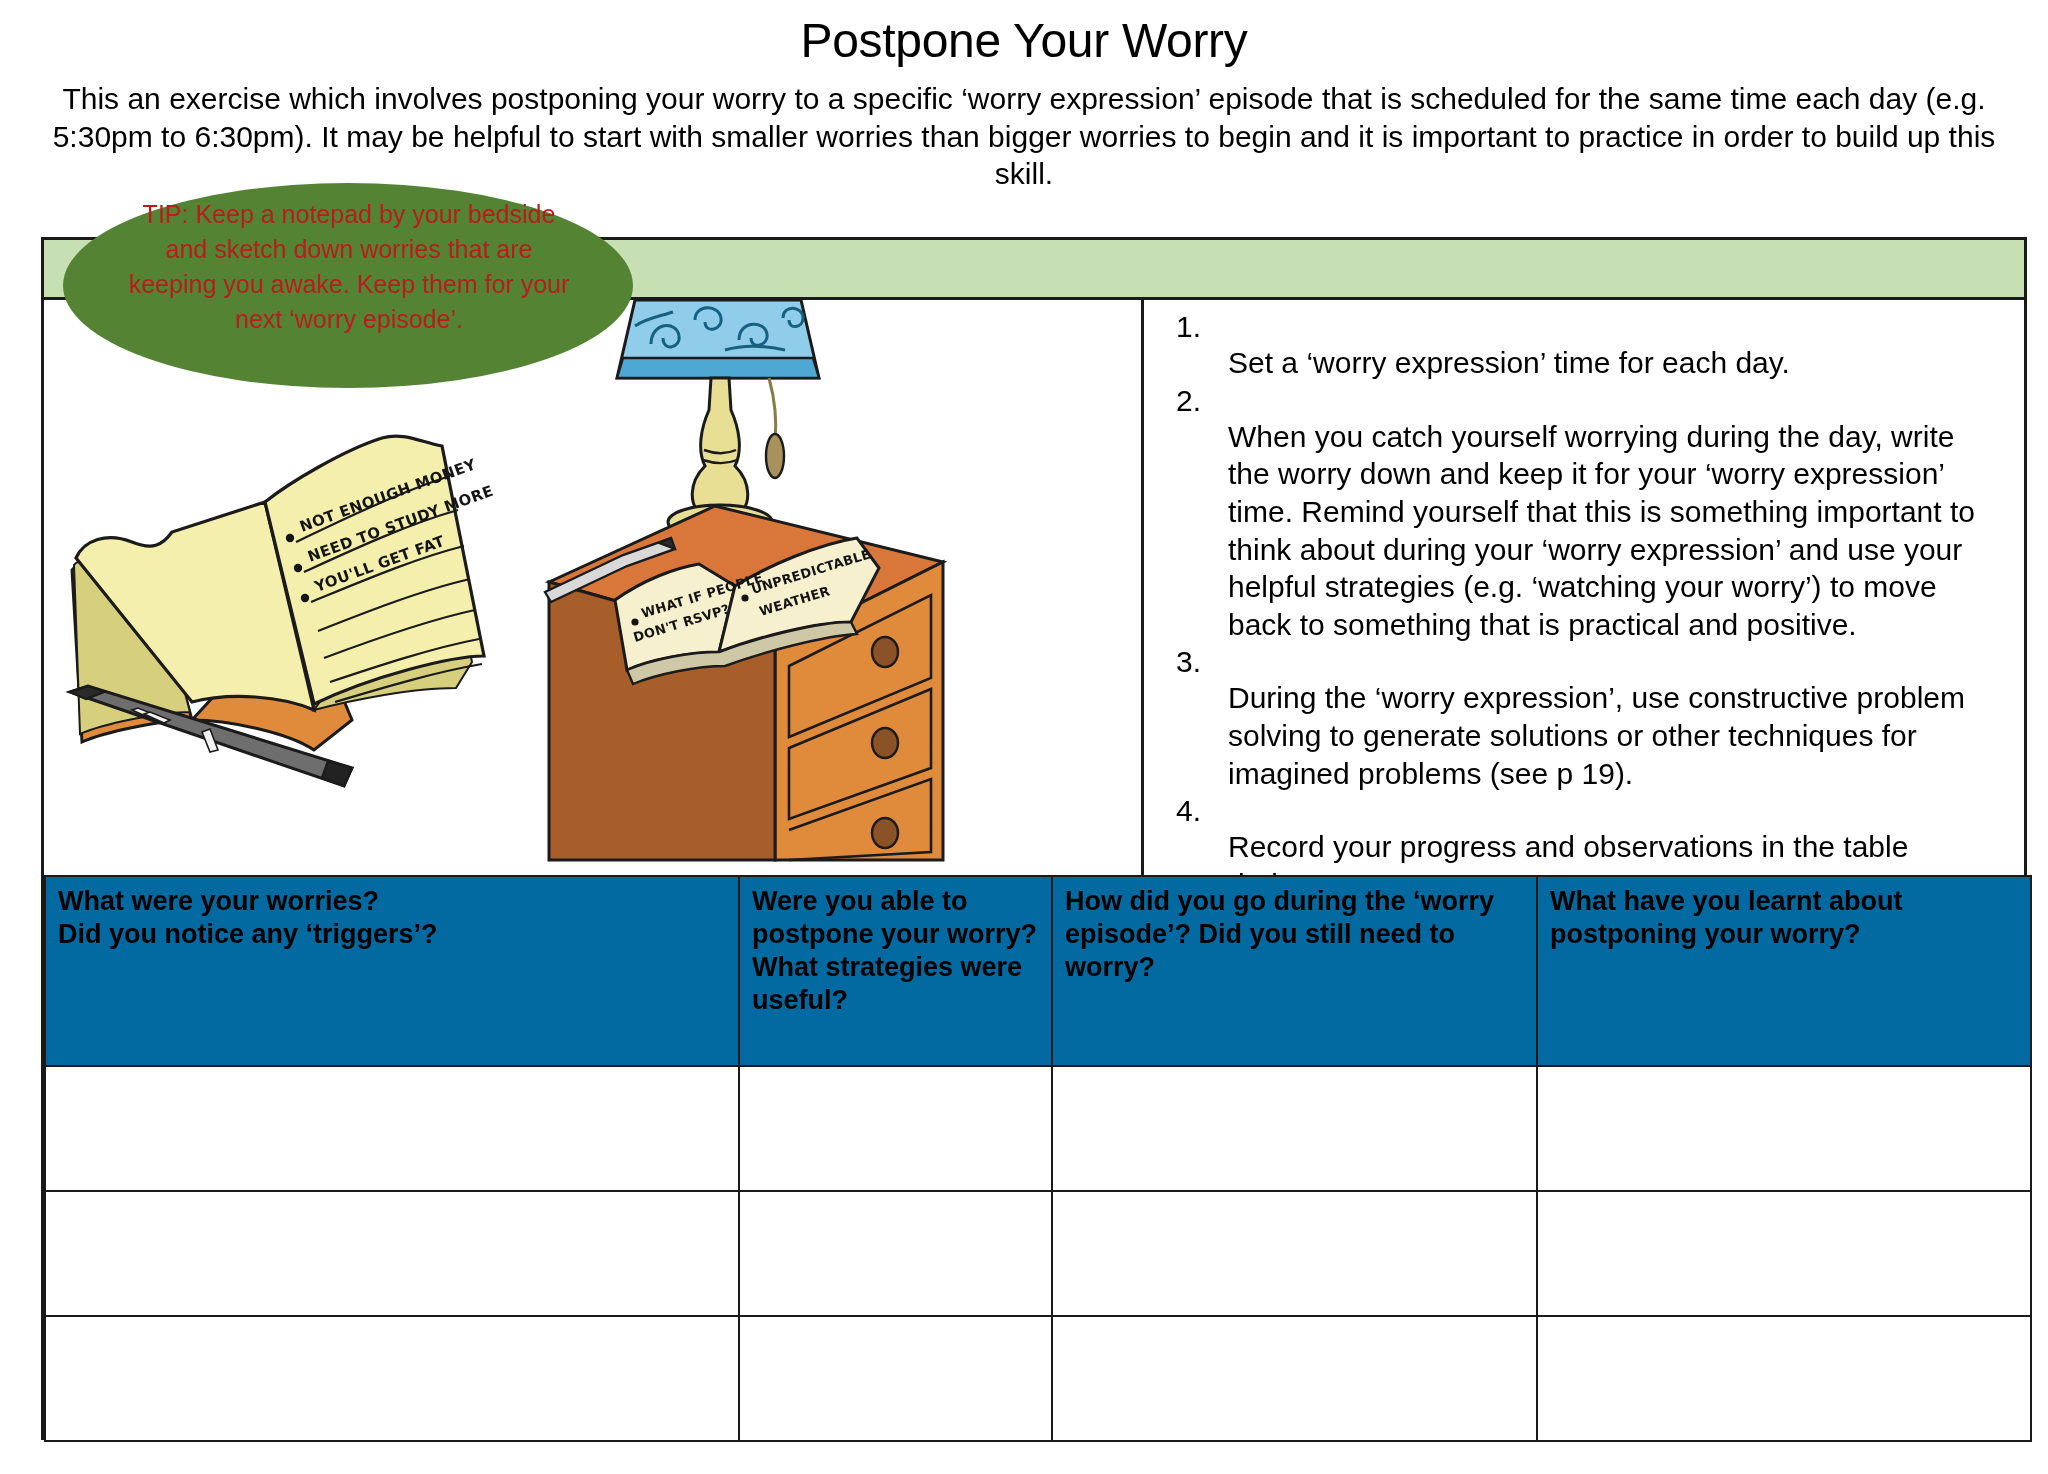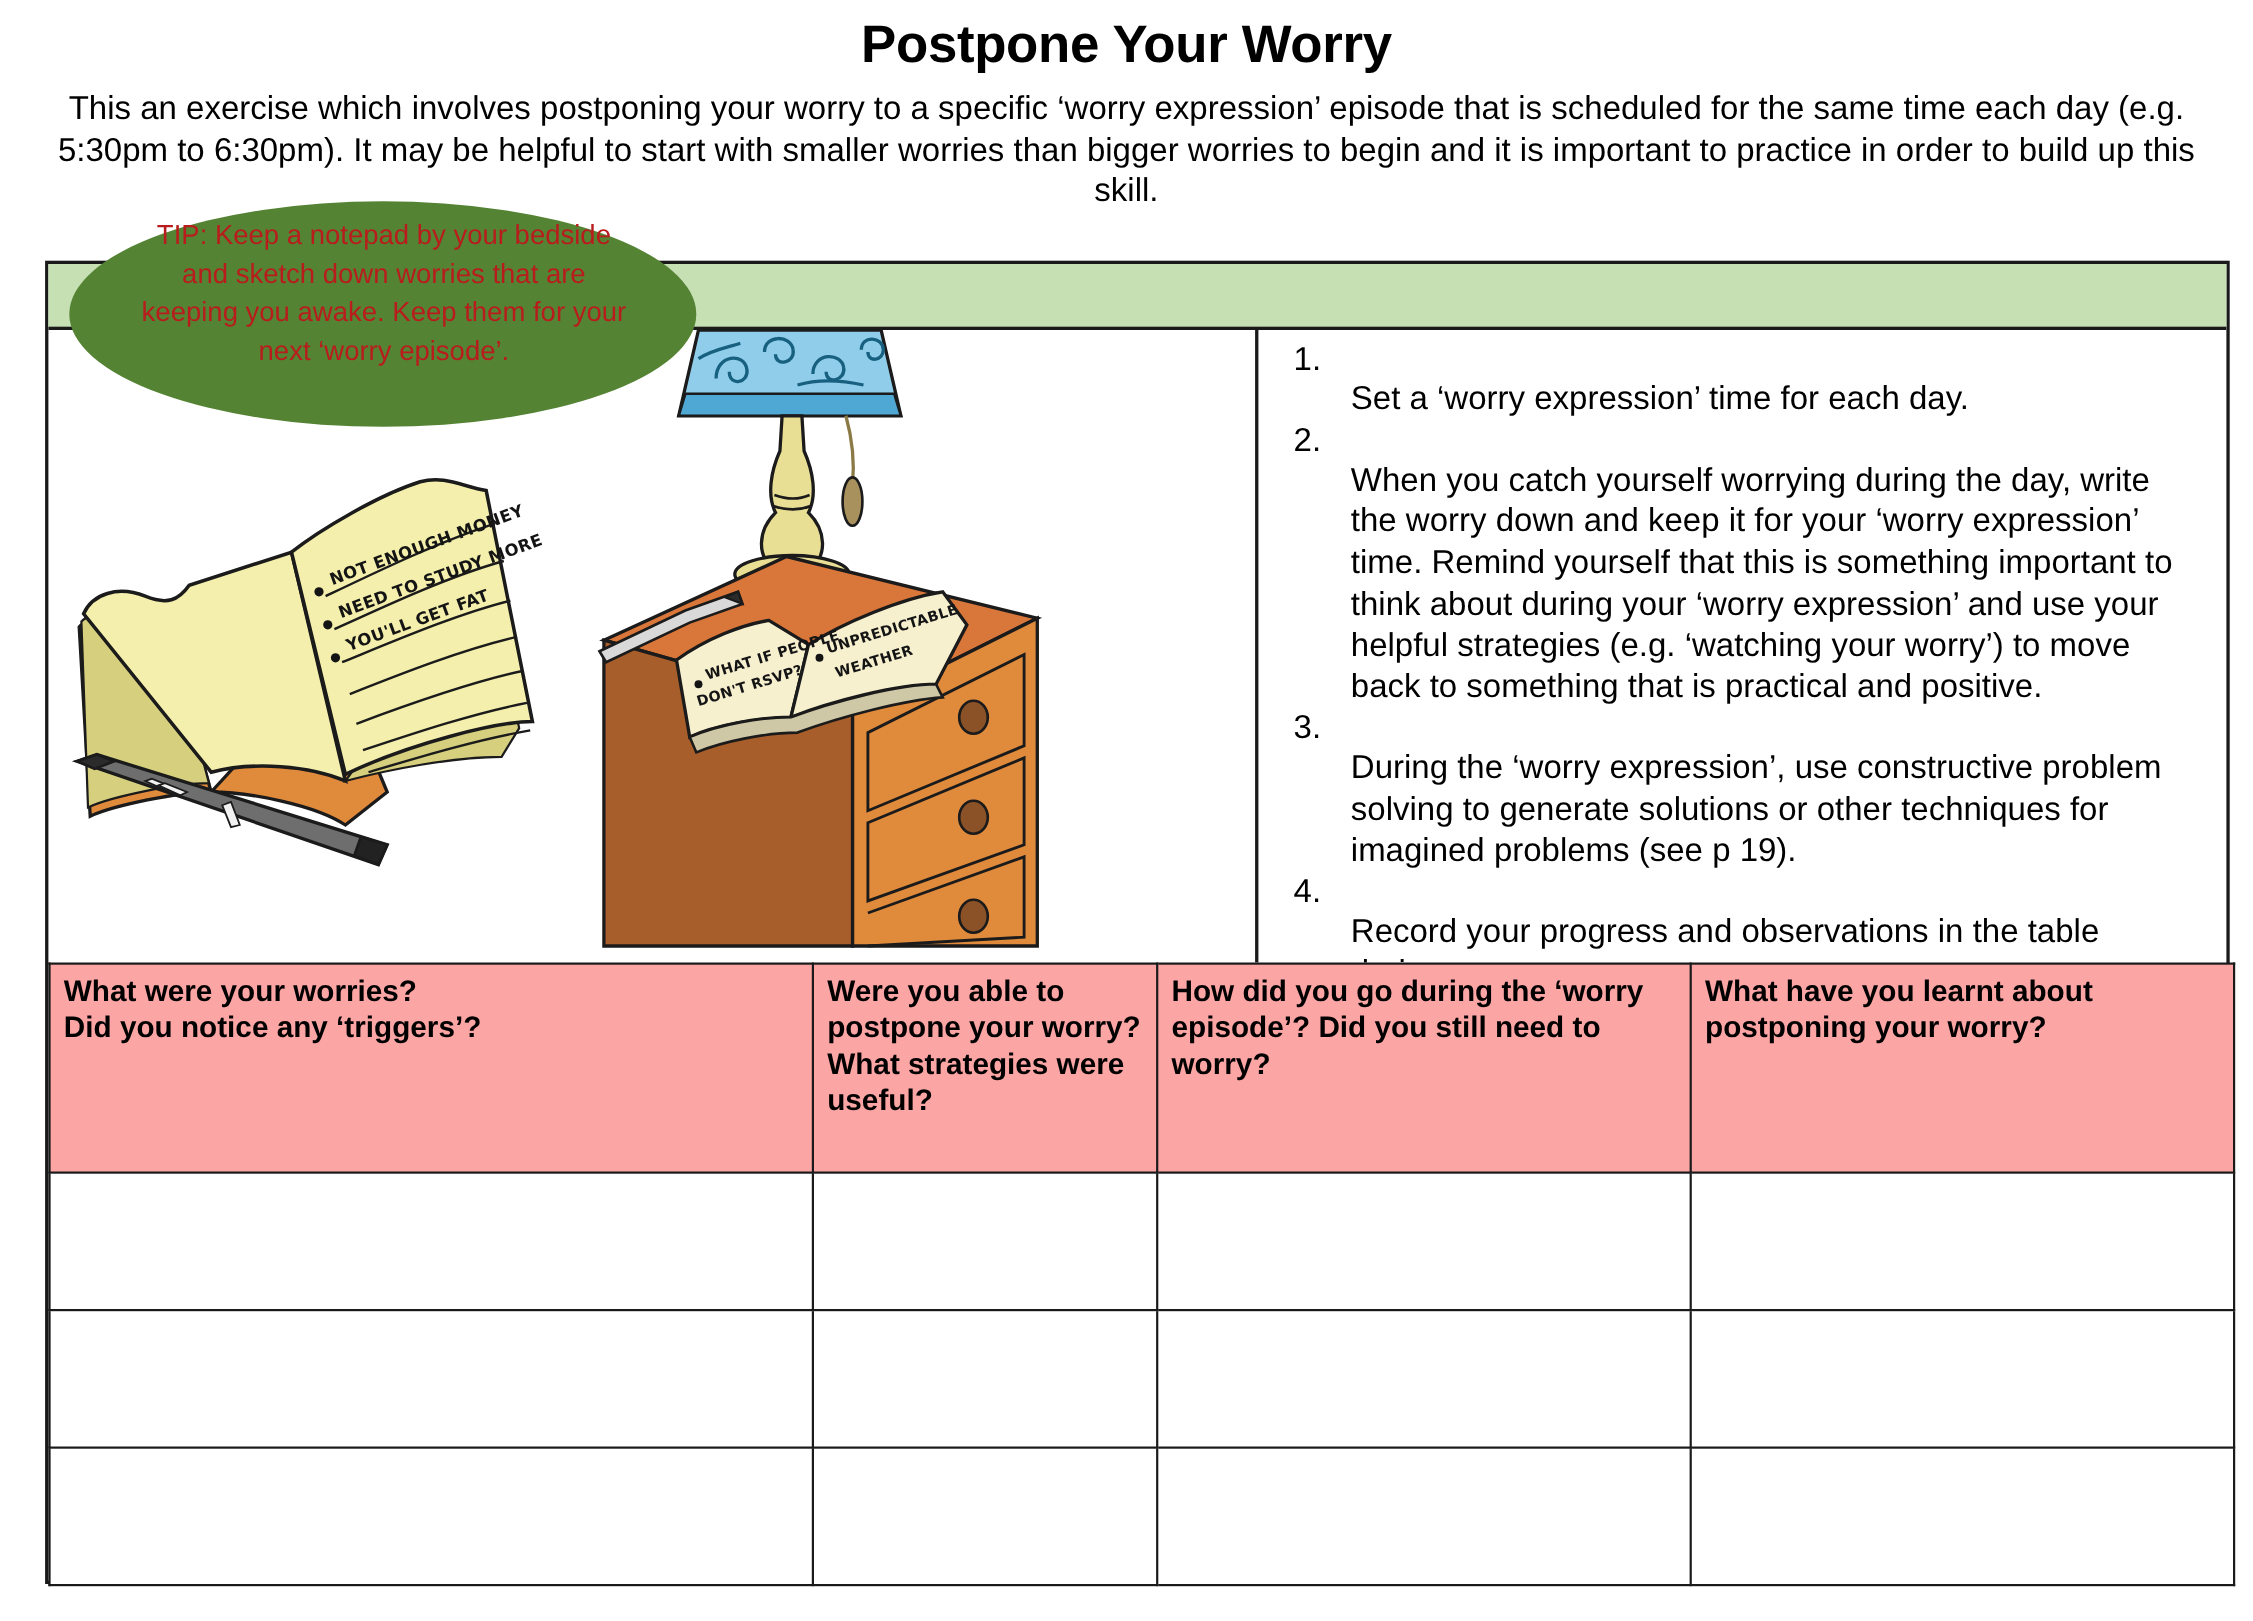--- a/index.html
+++ b/index.html
@@ -18,21 +18,21 @@
 
   
   #header {
     position: absolute;
     left: 0; top: 0;
     width: 2048px;
     text-align: center;
   }
   #doc-title {
     font-size: 48px;
-    font-weight: bold;
+    font-weight: normal;
     line-height: 1.12;
     margin: 14px 0 4px 0;
     letter-spacing: -0.3px;
   }
   #doc-intro {
     font-size: 30px;
     line-height: 1.26;
     margin: 12px auto;
     width: 1990px;
     padding: 0 10px;
@@ -121,21 +121,21 @@
     height: 565px;
     border-collapse: collapse;
     table-layout: fixed;
   }
   #data-table th, #data-table td {
     border: 2px solid #1a1a1a;
     vertical-align: top;
     box-sizing: border-box;
   }
   #data-table thead th {
-    background: #fca5a5;
+    background: #0369a1;
     font-size: 27px;
     font-weight: bold;
     text-align: left;
     line-height: 1.22;
     padding: 8px 10px 8px 12px;
     height: 190px;
   }
   #data-table tbody td {
     background: #ffffff;
     height: 125px;

